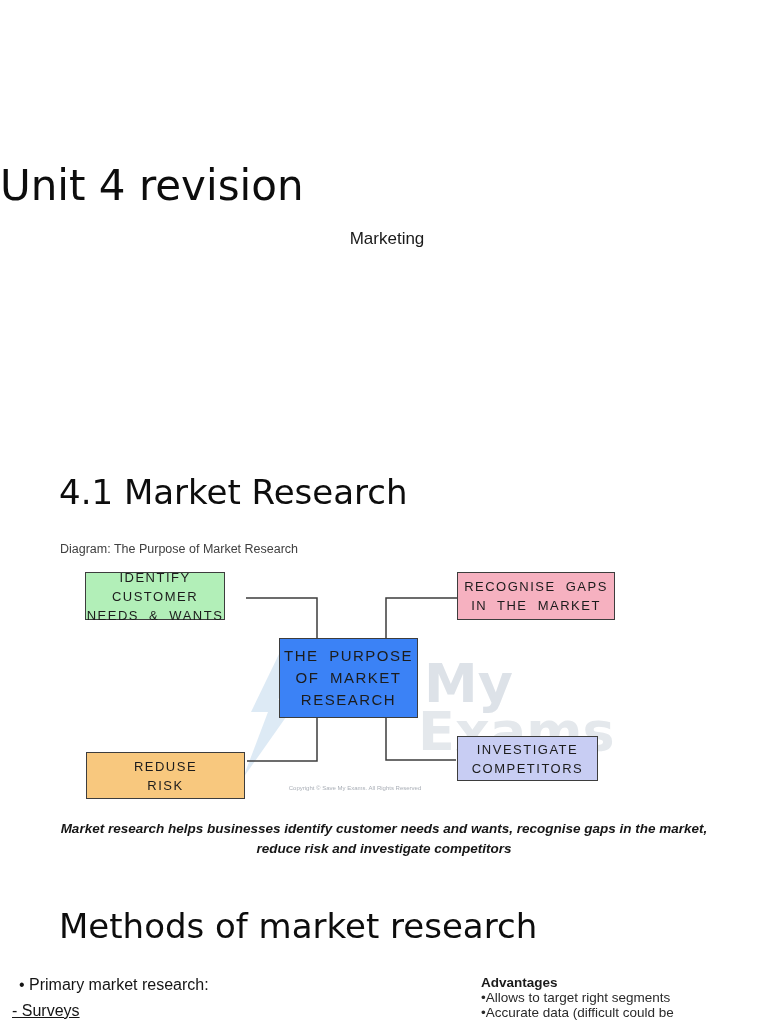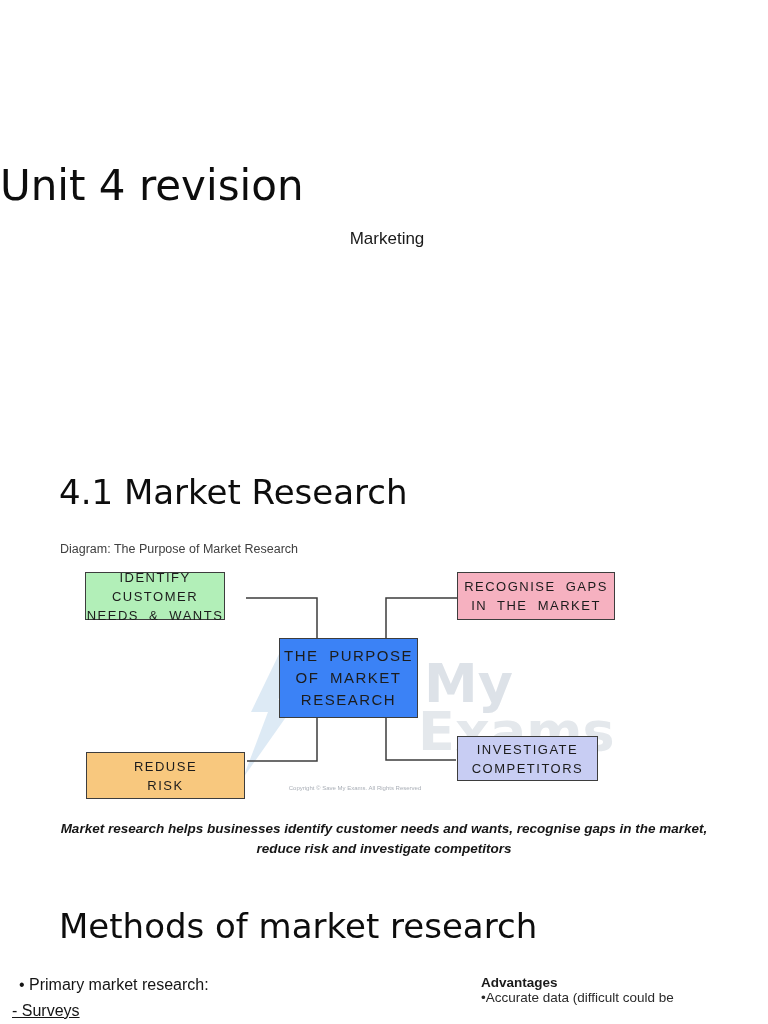--- a/index.html
+++ b/index.html
@@ -88,14 +88,15 @@
 
 <div class="abs" id="caption">Market research helps businesses identify customer needs and wants, recognise gaps in the market,
 reduce risk and investigate competitors</div>
 
 <div class="abs" id="h2-methods">Methods of market research</div>
 <div class="abs" id="bullet-primary">• Primary market research:</div>
 <div class="abs" id="bullet-surveys">- Surveys</div>
 
 <div class="abs" id="advantages">
   <div class="adv-title">Advantages</div>
+  <div class="adv-item">•Allows to target right segments</div>
   <div class="adv-item">•Accurate data (difficult could be</div>
 </div>
 
 </body></html>

